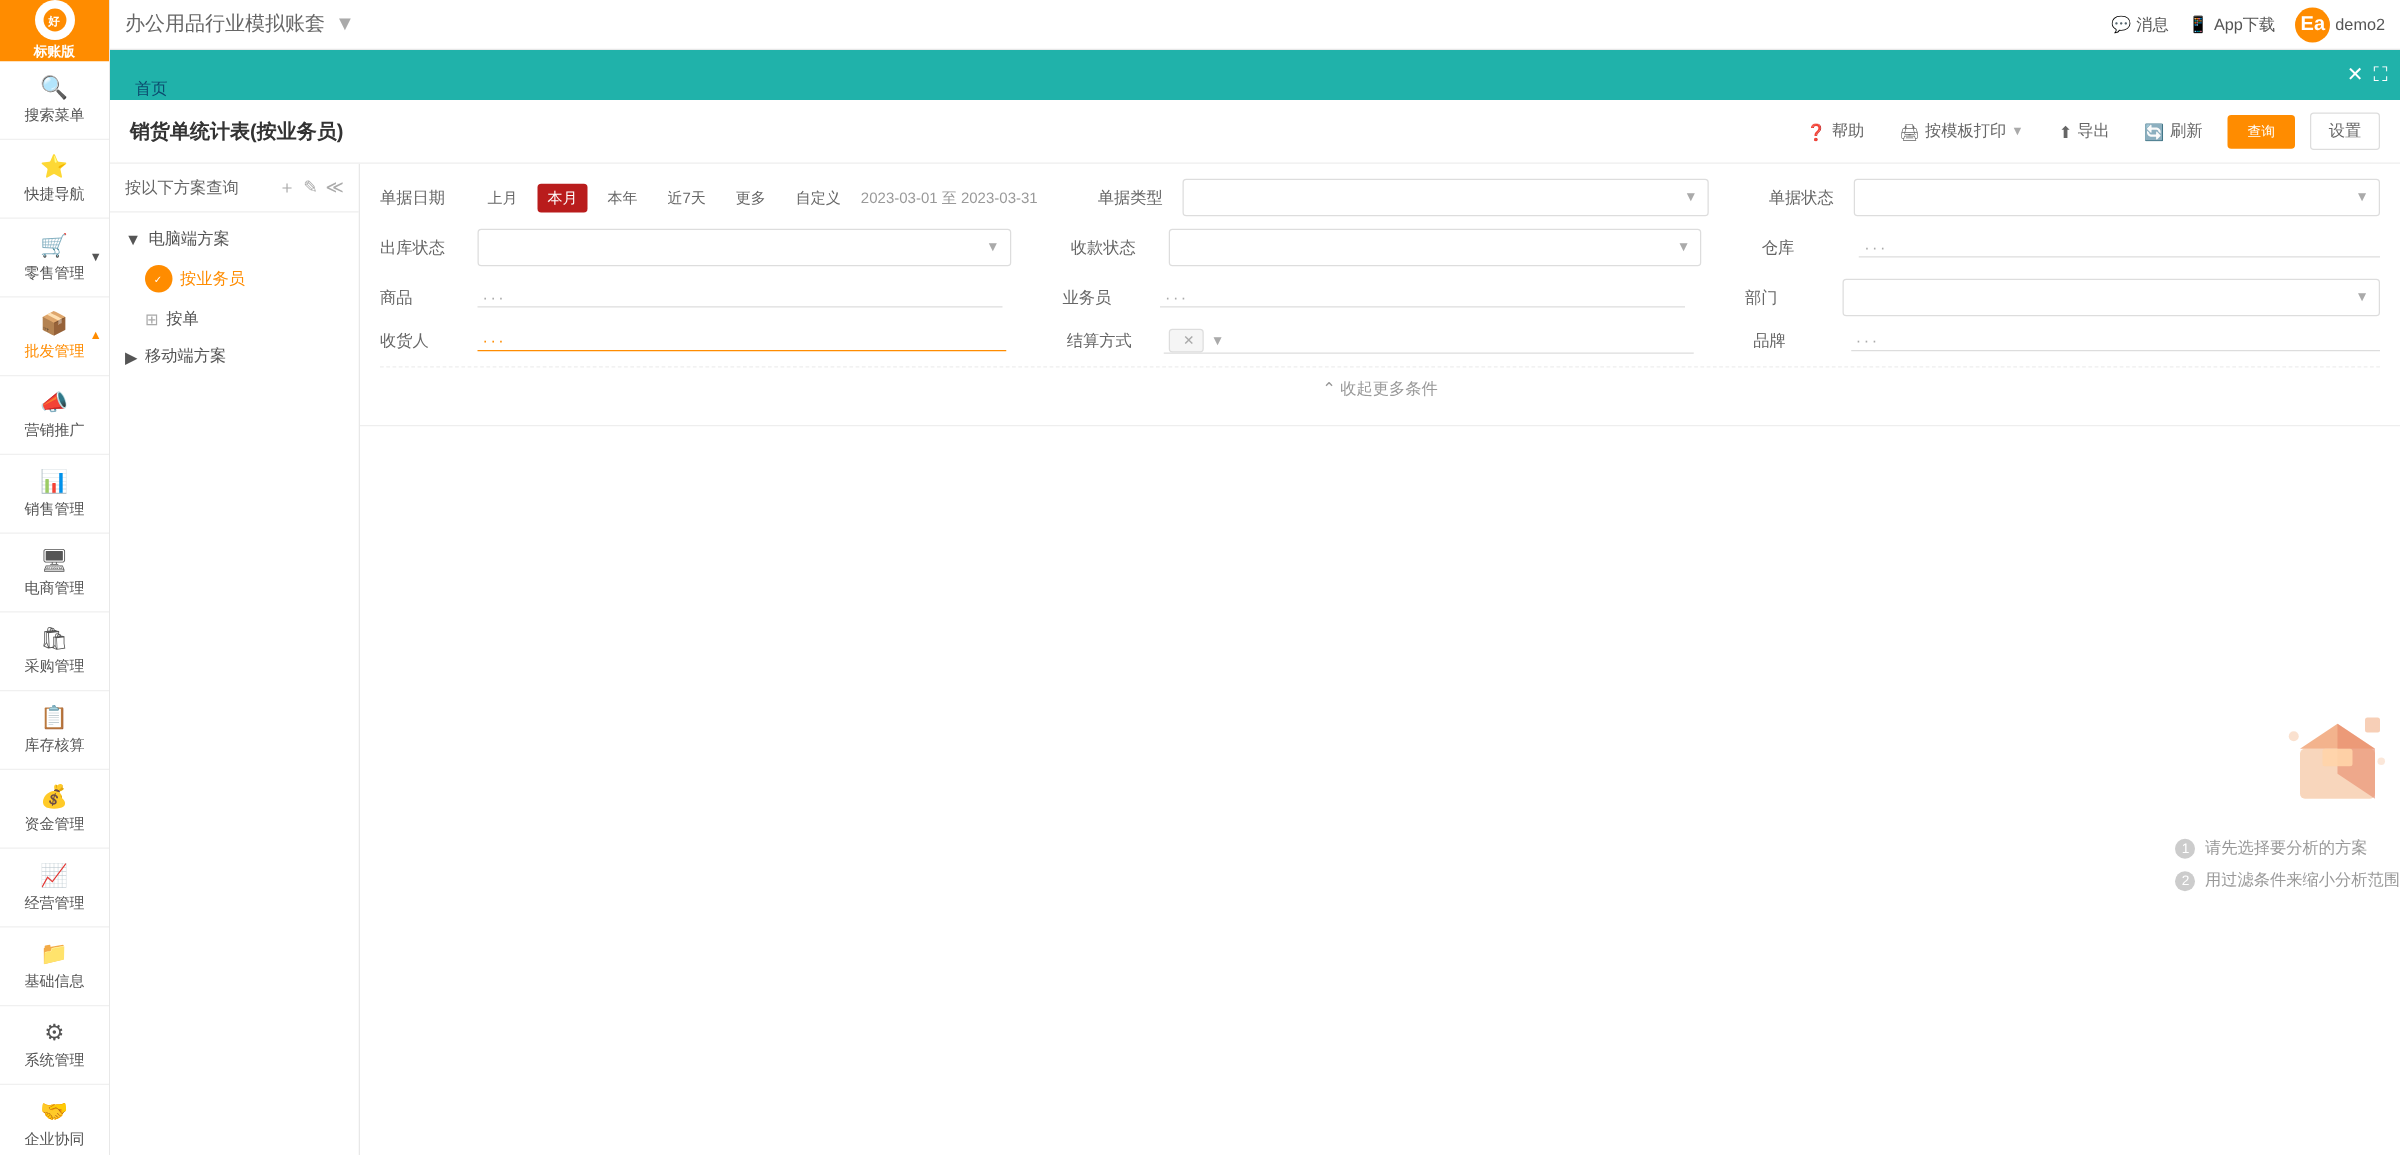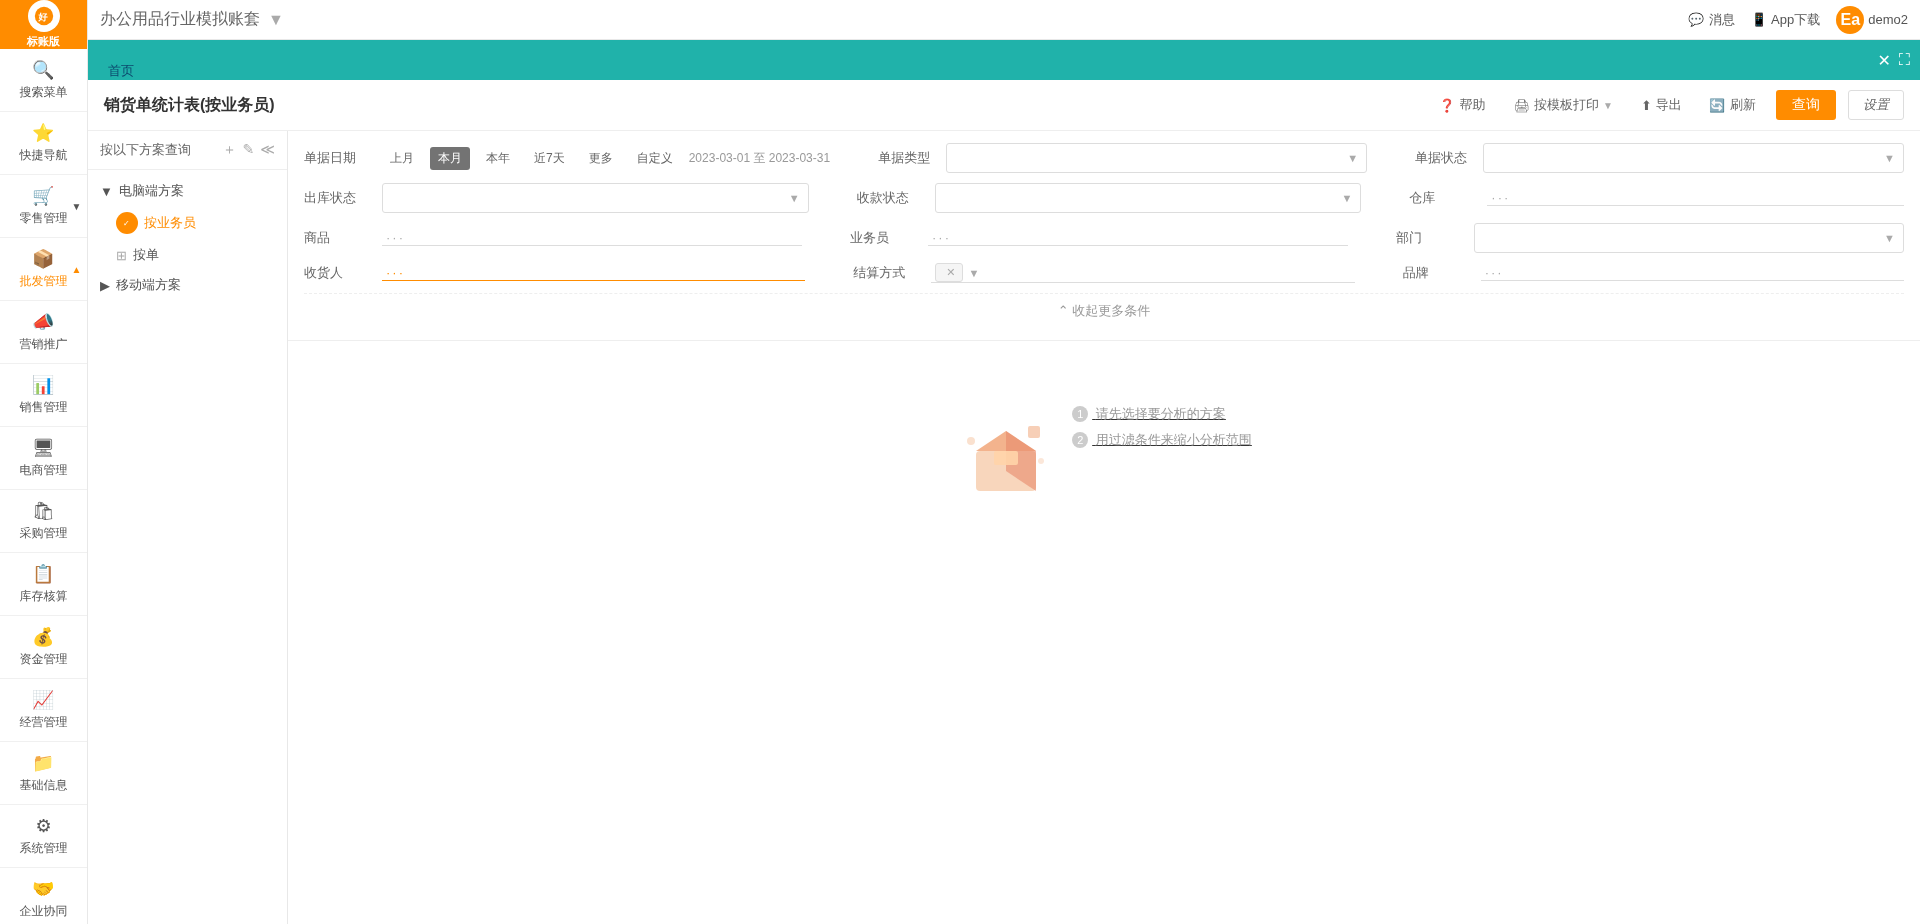--- a/index.html
+++ b/index.html
@@ -197,31 +197,30 @@
       padding: 4px 8px;
       border-radius: 3px;
     }
     .btn-primary {
       background: #ff8c00;
       color: #fff;
       border: none;
       padding: 6px 16px;
       border-radius: 3px;
       cursor: pointer;
-      font-size: 14px;
+      font-size: 11px;
     }
     .btn-secondary {
       background: #fff;
       color: #666;
       border: 1px solid #ddd;
       padding: 5px 14px;
       border-radius: 3px;
       cursor: pointer;
       font-size: 13px;
-      font-style: italic;
     }
 
     
     .body-layout {
       flex: 1;
       display: flex;
       overflow: hidden;
     }
 
     
@@ -325,21 +324,21 @@
       gap: 8px;
     }
     .date-tab {
       padding: 3px 8px;
       border-radius: 3px;
       cursor: pointer;
       font-size: 12px;
       color: #666;
     }
     .date-tab.active {
-      background: #737373;
+      background: #b91c1c;
       color: #fff;
       border-radius: 3px;
     }
     .date-range {
       color: #999;
       font-size: 12px;
     }
     .filter-dots {
       color: #aaa;
       cursor: pointer;
@@ -368,26 +367,25 @@
       cursor: pointer;
       font-size: 13px;
       border-top: 1px dashed #eee;
       margin-top: 4px;
     }
 
     
     .empty-state {
       flex: 1;
       display: flex;
-      flex-direction: row;
-      align-items: flex-start;
+      flex-direction: column;
+      align-items: flex-end;
       justify-content: center;
       gap: 16px;
       padding: 60px 0;
-      text-decoration: underline;
     }
     .empty-icon {
       width: 100px;
       height: 100px;
       position: relative;
     }
     .empty-text {
       color: #999;
       font-size: 13px;
       line-height: 2;

